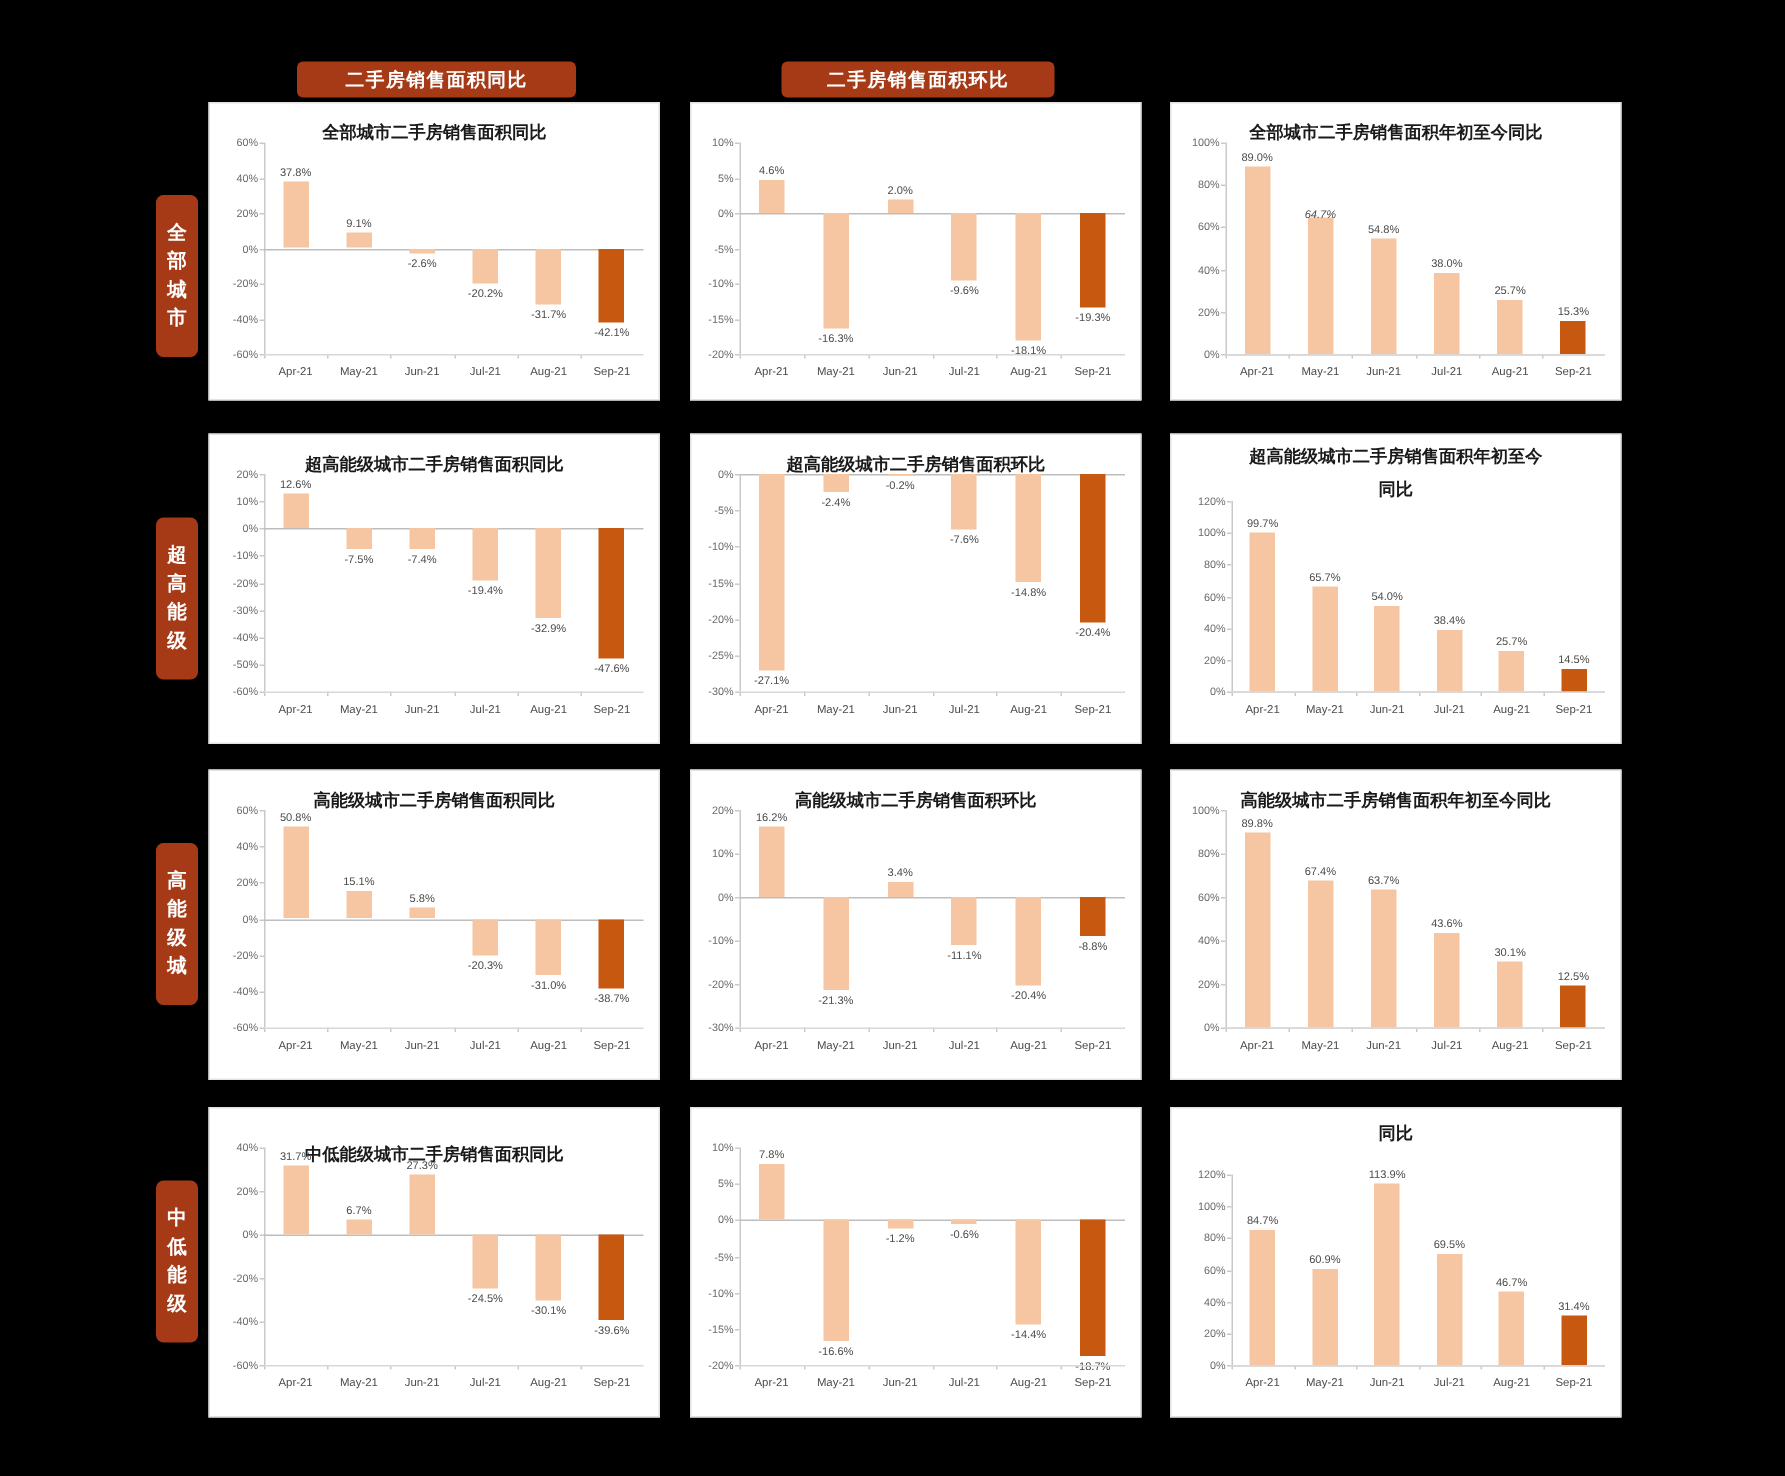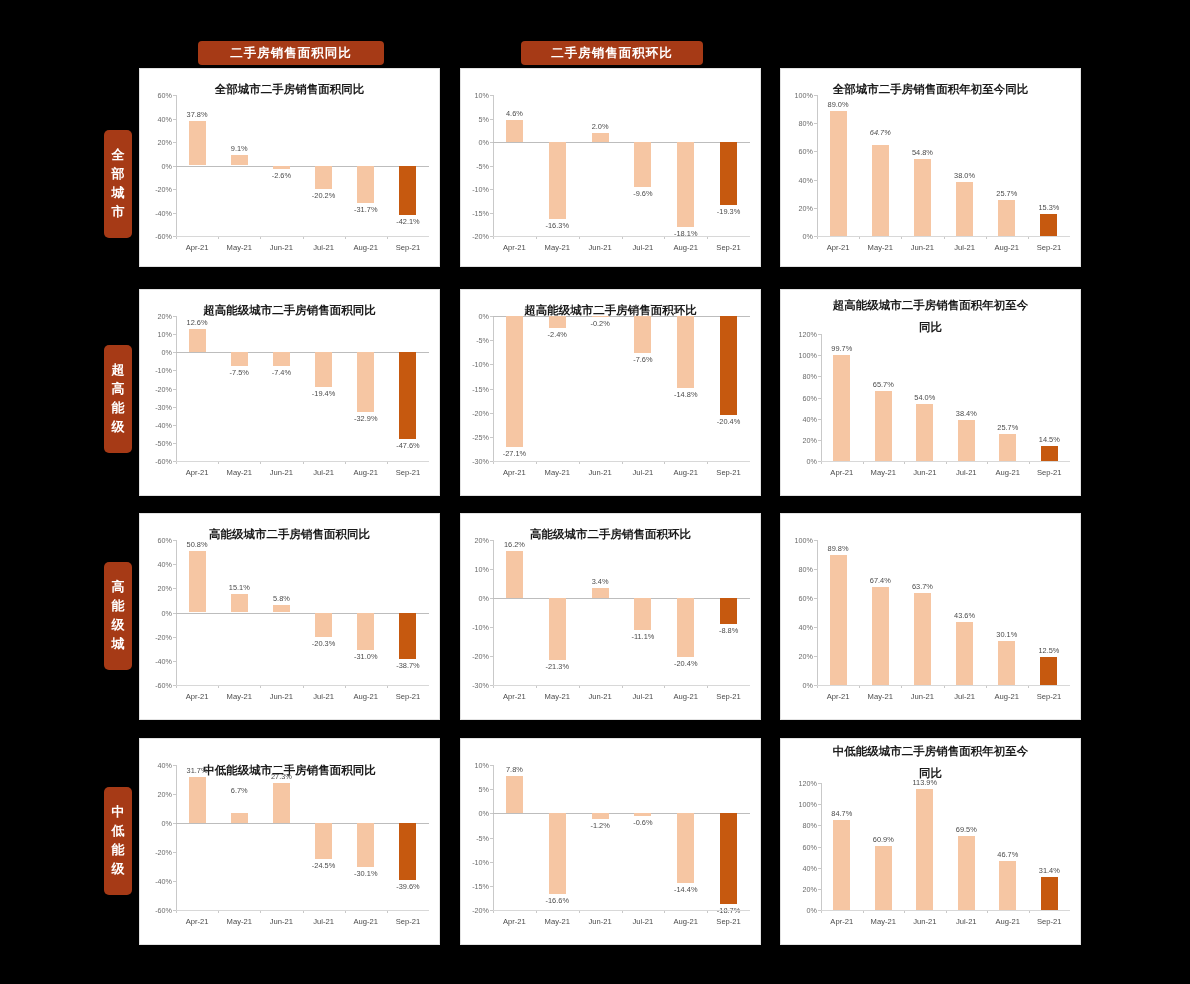--- a/index.html
+++ b/index.html
@@ -268,21 +268,21 @@
           <div class="ytick" style="top: 112.8px; right: 257px; width: 34px;">20%</div>
           <div class="ytick-mark" style="top: 112.8px; left: -3px;"></div>
           <div class="ytick" style="top: 141px; right: 257px; width: 34px;">0%</div>
           <div class="ytick-mark" style="top: 141px; left: -3px;"></div>
           <div class="axis-line" style="top: 141px;"></div>
           <div class="bar" style="left: 12.65px; top: 15.51px; width: 16.8667px; height: 125.49px;"></div>
           <div class="bar-val" style="left: 21.0833px; top: 4.51px;">89.0%</div>
           <div class="xtick-mark" style="left: 0px; top: 141px;"></div>
           <div class="xtick" style="left: 21.0833px; top: 148px;">Apr-21</div>
           <div class="bar" style="left: 54.8167px; top: 49.773px; width: 16.8667px; height: 91.227px;"></div>
-          <div class="bar-val" style="left: 63.25px; top: 33px; font-style: italic;">64.7%</div>
+          <div class="bar-val" style="left: 63.25px; top: 43px; font-style: italic;">64.7%</div>
           <div class="xtick-mark" style="left: 42.1667px; top: 141px;"></div>
           <div class="xtick" style="left: 63.25px; top: 148px;">May-21</div>
           <div class="bar" style="left: 96.9833px; top: 63.732px; width: 16.8667px; height: 77.268px;"></div>
           <div class="bar-val" style="left: 105.417px; top: 52.732px;">54.8%</div>
           <div class="xtick-mark" style="left: 84.3333px; top: 141px;"></div>
           <div class="xtick" style="left: 105.417px; top: 148px;">Jun-21</div>
           <div class="bar" style="left: 139.15px; top: 87.42px; width: 16.8667px; height: 53.58px;"></div>
           <div class="bar-val" style="left: 147.583px; top: 76.42px;">38.0%</div>
           <div class="xtick-mark" style="left: 126.5px; top: 141px;"></div>
           <div class="xtick" style="left: 147.583px; top: 148px;">Jul-21</div>
@@ -534,20 +534,23 @@
           <div class="xtick-mark" style="left: 171.333px; top: 145px;"></div>
           <div class="xtick" style="left: 192.75px; top: 152px;">Aug-21</div>
           <div class="bar hl" style="left: 227.017px; top: 58px; width: 17.1333px; height: 25.52px;"></div>
           <div class="bar-val" style="left: 235.583px; top: 85.52px;">-8.8%</div>
           <div class="xtick-mark" style="left: 214.167px; top: 145px;"></div>
           <div class="xtick" style="left: 235.583px; top: 152px;">Sep-21</div>
           <div class="axis-line" style="top: 145px; background: rgb(216, 216, 216);"></div>
         </div>
       </div>
       <div class="panel" style="left: 780px; top: 513px; width: 301px; height: 207px;">
+        <div class="panel-title" style="top: 12px;">
+          <div>高能级城市二手房销售面积年初至今同比</div>
+        </div>
         <div class="plot" style="left: 36px; top: 26px; width: 253px; height: 145px;">
           <div class="yaxis-line" style="left: 0px;"></div>
           <div class="ytick" style="top: 0px; right: 257px; width: 34px;">100%</div>
           <div class="ytick-mark" style="top: 0px; left: -3px;"></div>
           <div class="ytick" style="top: 29px; right: 257px; width: 34px;">80%</div>
           <div class="ytick-mark" style="top: 29px; left: -3px;"></div>
           <div class="ytick" style="top: 58px; right: 257px; width: 34px;">60%</div>
           <div class="ytick-mark" style="top: 58px; left: -3px;"></div>
           <div class="ytick" style="top: 87px; right: 257px; width: 34px;">40%</div>
           <div class="ytick-mark" style="top: 87px; left: -3px;"></div>
@@ -600,21 +603,21 @@
           <div class="ytick" style="top: 116px; right: 257px; width: 34px;">-40%</div>
           <div class="ytick-mark" style="top: 116px; left: -3px;"></div>
           <div class="ytick" style="top: 145px; right: 257px; width: 34px;">-60%</div>
           <div class="ytick-mark" style="top: 145px; left: -3px;"></div>
           <div class="axis-line" style="top: 58px;"></div>
           <div class="bar" style="left: 12.65px; top: 12.035px; width: 16.8667px; height: 45.965px;"></div>
           <div class="bar-val" style="left: 21.0833px; top: 1.035px;">31.7%</div>
           <div class="xtick-mark" style="left: 0px; top: 145px;"></div>
           <div class="xtick" style="left: 21.0833px; top: 152px;">Apr-21</div>
           <div class="bar" style="left: 54.8167px; top: 48.285px; width: 16.8667px; height: 9.715px;"></div>
-          <div class="bar-val" style="left: 63.25px; top: 21px;">6.7%</div>
+          <div class="bar-val" style="left: 63.25px; top: 37px;">6.7%</div>
           <div class="xtick-mark" style="left: 42.1667px; top: 145px;"></div>
           <div class="xtick" style="left: 63.25px; top: 152px;">May-21</div>
           <div class="bar" style="left: 96.9833px; top: 18.415px; width: 16.8667px; height: 39.585px;"></div>
           <div class="bar-val" style="left: 105.417px; top: 7.415px;">27.3%</div>
           <div class="xtick-mark" style="left: 84.3333px; top: 145px;"></div>
           <div class="xtick" style="left: 105.417px; top: 152px;">Jun-21</div>
           <div class="bar" style="left: 139.15px; top: 58px; width: 16.8667px; height: 35.525px;"></div>
           <div class="bar-val" style="left: 147.583px; top: 95.525px;">-24.5%</div>
           <div class="xtick-mark" style="left: 126.5px; top: 145px;"></div>
           <div class="xtick" style="left: 147.583px; top: 152px;">Jul-21</div>
@@ -669,21 +672,20 @@
           <div class="xtick" style="left: 192.75px; top: 152px;">Aug-21</div>
           <div class="bar hl" style="left: 227.017px; top: 48.3333px; width: 17.1333px; height: 90.3833px;"></div>
           <div class="bar-val" style="left: 235.583px; top: 140.717px;">-18.7%</div>
           <div class="xtick-mark" style="left: 214.167px; top: 145px;"></div>
           <div class="xtick" style="left: 235.583px; top: 152px;">Sep-21</div>
           <div class="axis-line" style="top: 145px; background: rgb(216, 216, 216);"></div>
         </div>
       </div>
       <div class="panel" style="left: 780px; top: 738px; width: 301px; height: 207px;">
         <div class="panel-title" style="top: 4px;">
-          <div>中低能级城市二手房销售面积年初至今</div>
           <div style="margin-top: 5px;">同比</div>
         </div>
         <div class="plot" style="left: 40px; top: 44px; width: 249px; height: 127px;">
           <div class="yaxis-line" style="left: 0px;"></div>
           <div class="ytick" style="top: 0px; right: 253px; width: 34px;">120%</div>
           <div class="ytick-mark" style="top: 0px; left: -3px;"></div>
           <div class="ytick" style="top: 21.1667px; right: 253px; width: 34px;">100%</div>
           <div class="ytick-mark" style="top: 21.1667px; left: -3px;"></div>
           <div class="ytick" style="top: 42.3333px; right: 253px; width: 34px;">80%</div>
           <div class="ytick-mark" style="top: 42.3333px; left: -3px;"></div>

